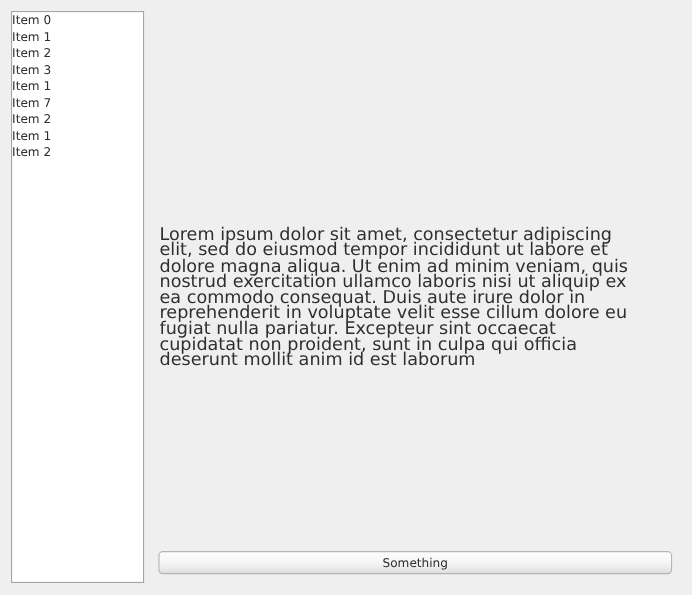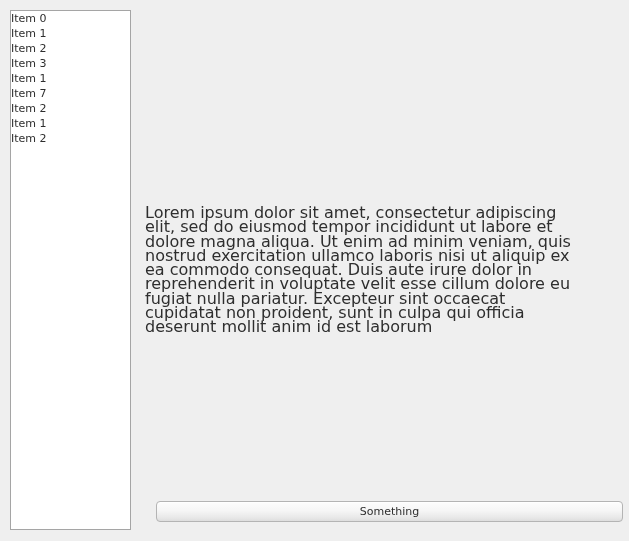--- a/index.html
+++ b/index.html
@@ -59,21 +59,20 @@
     border: 1px solid var(--button-border);
     border-radius: 4px;
     background: linear-gradient(to bottom, #fdfdfd 0%, #f6f6f6 45%, #e9e9e9 80%, #dedede 100%);
     box-shadow: inset 0 1px 0 #ffffff;
     font-family: "DejaVu Sans", "Liberation Sans", sans-serif;
     font-size: 11px;
     color: var(--text);
     text-align: center;
     line-height: 19px;
     cursor: default;
-    margin-left: 12px;
   }
 </style>
 </head>
 <body>
 
 <div class="window">
 
   <div class="listbox">
       <div class="list-item">Item 0</div>
       <div class="list-item">Item 1</div>

